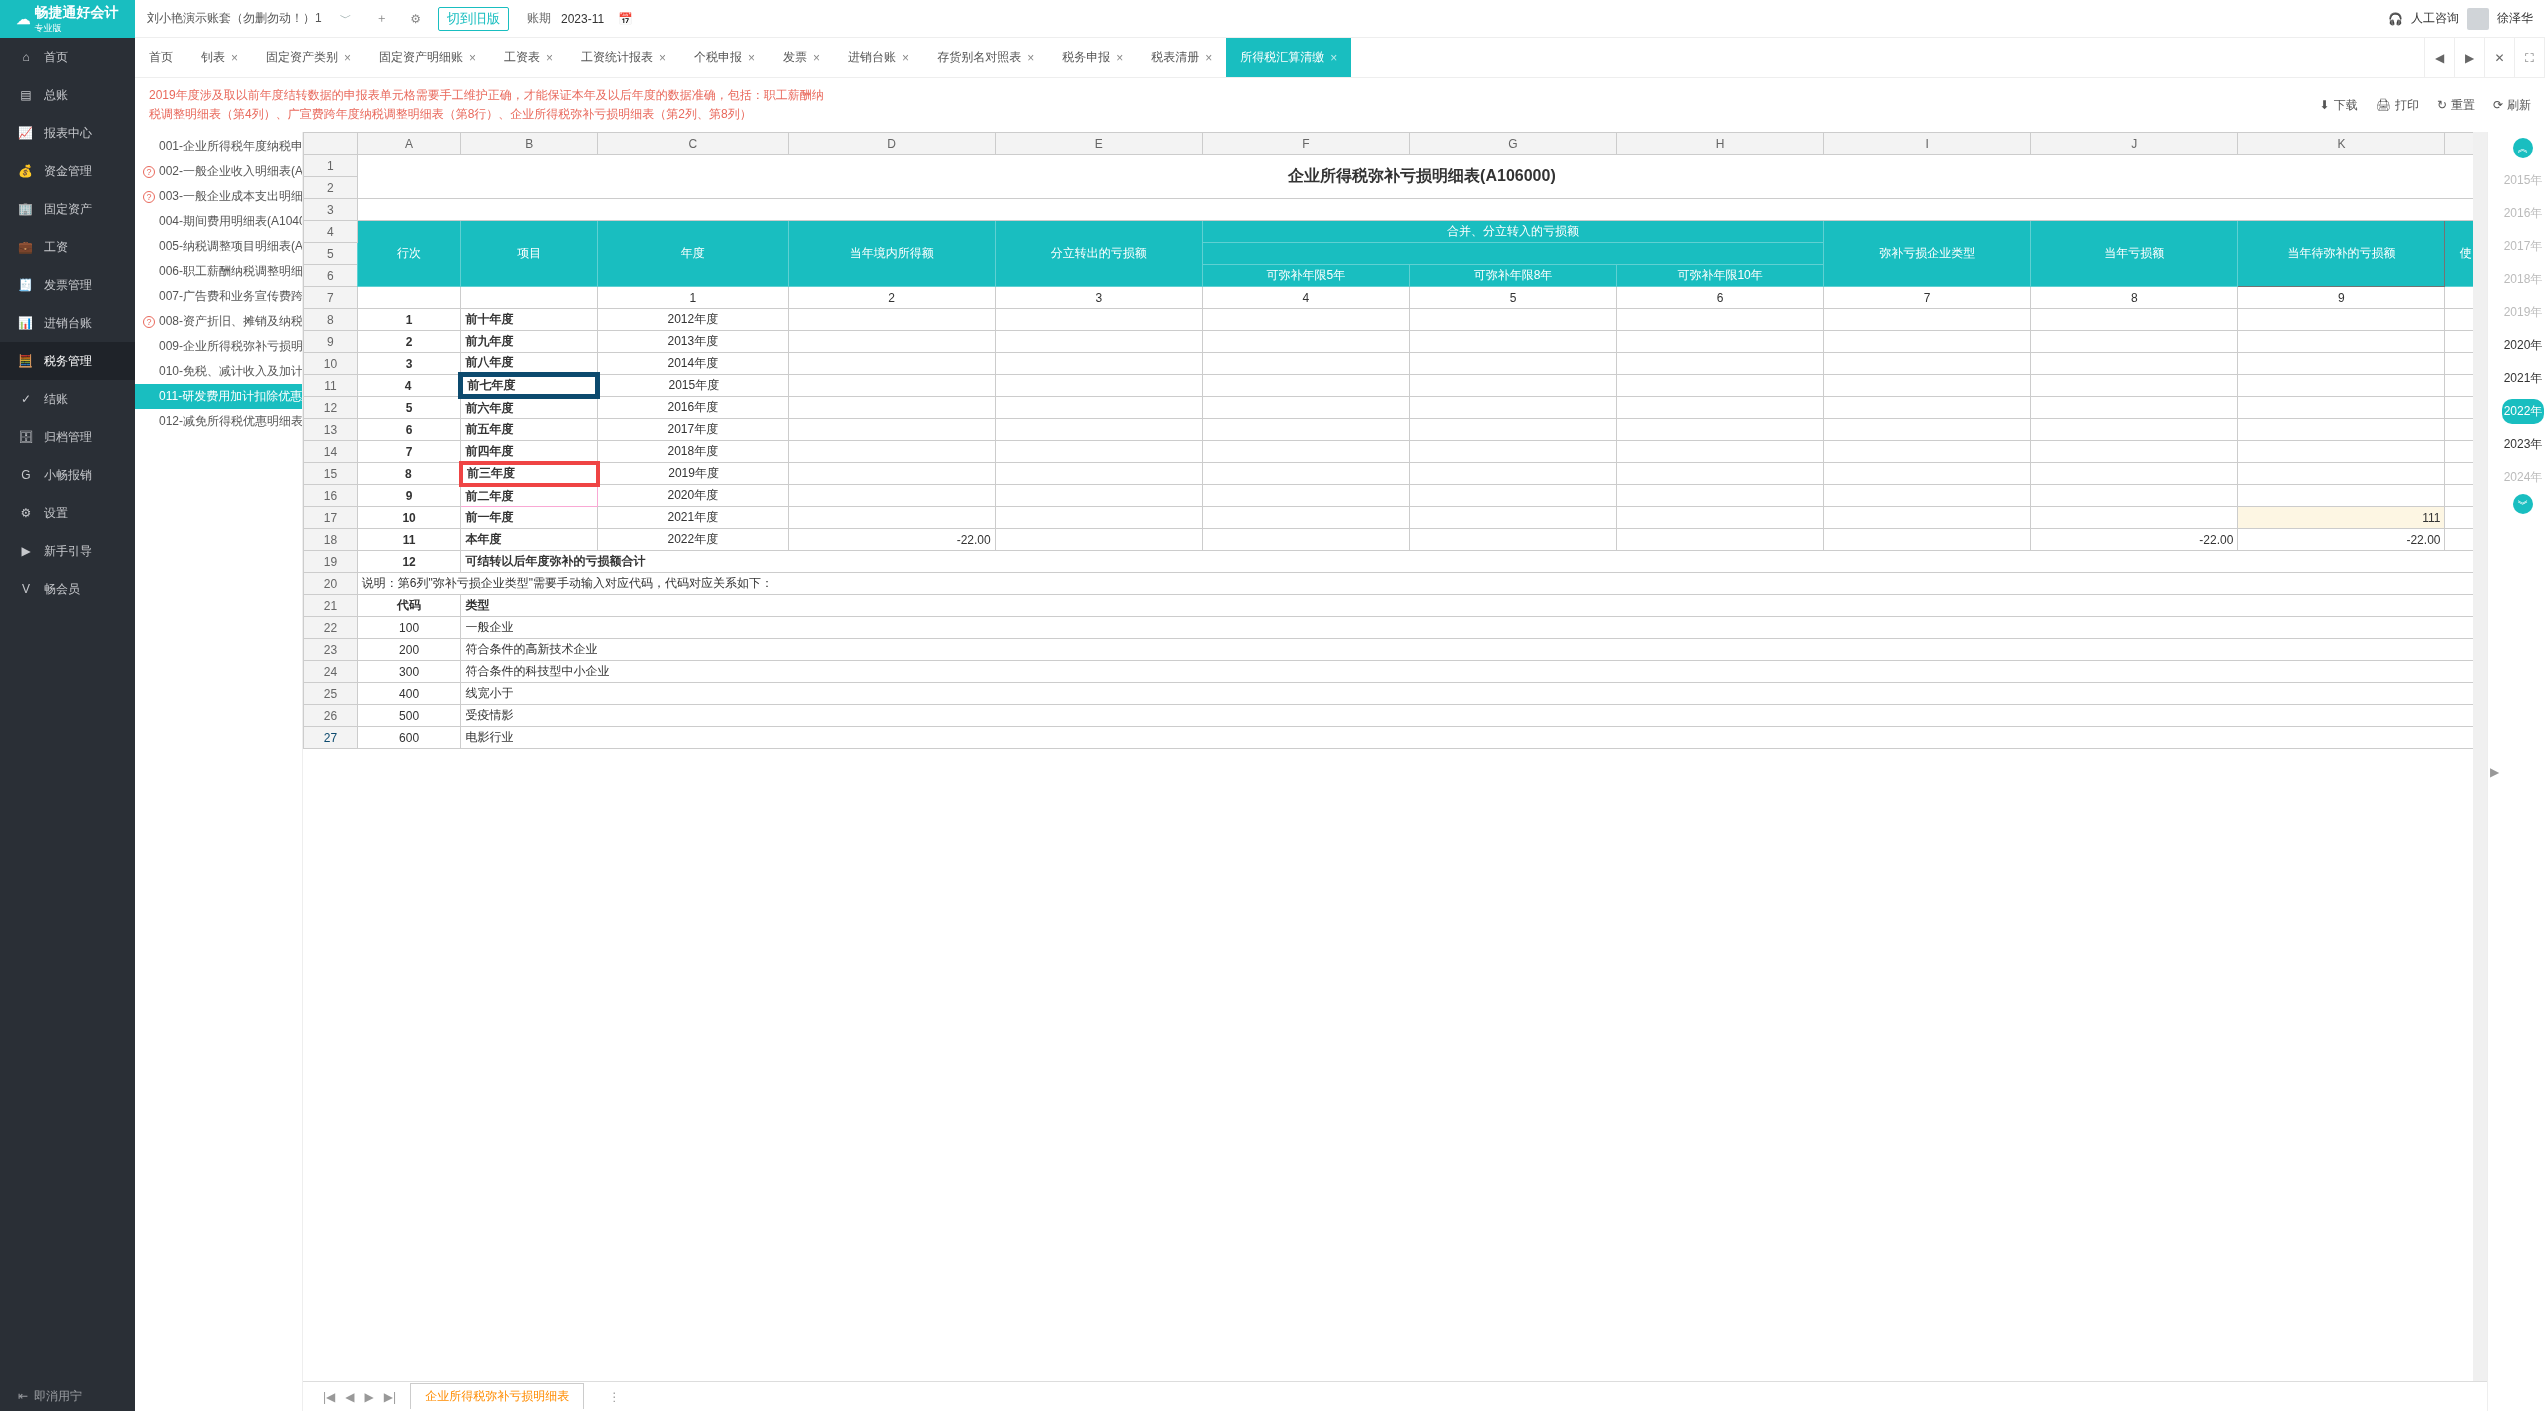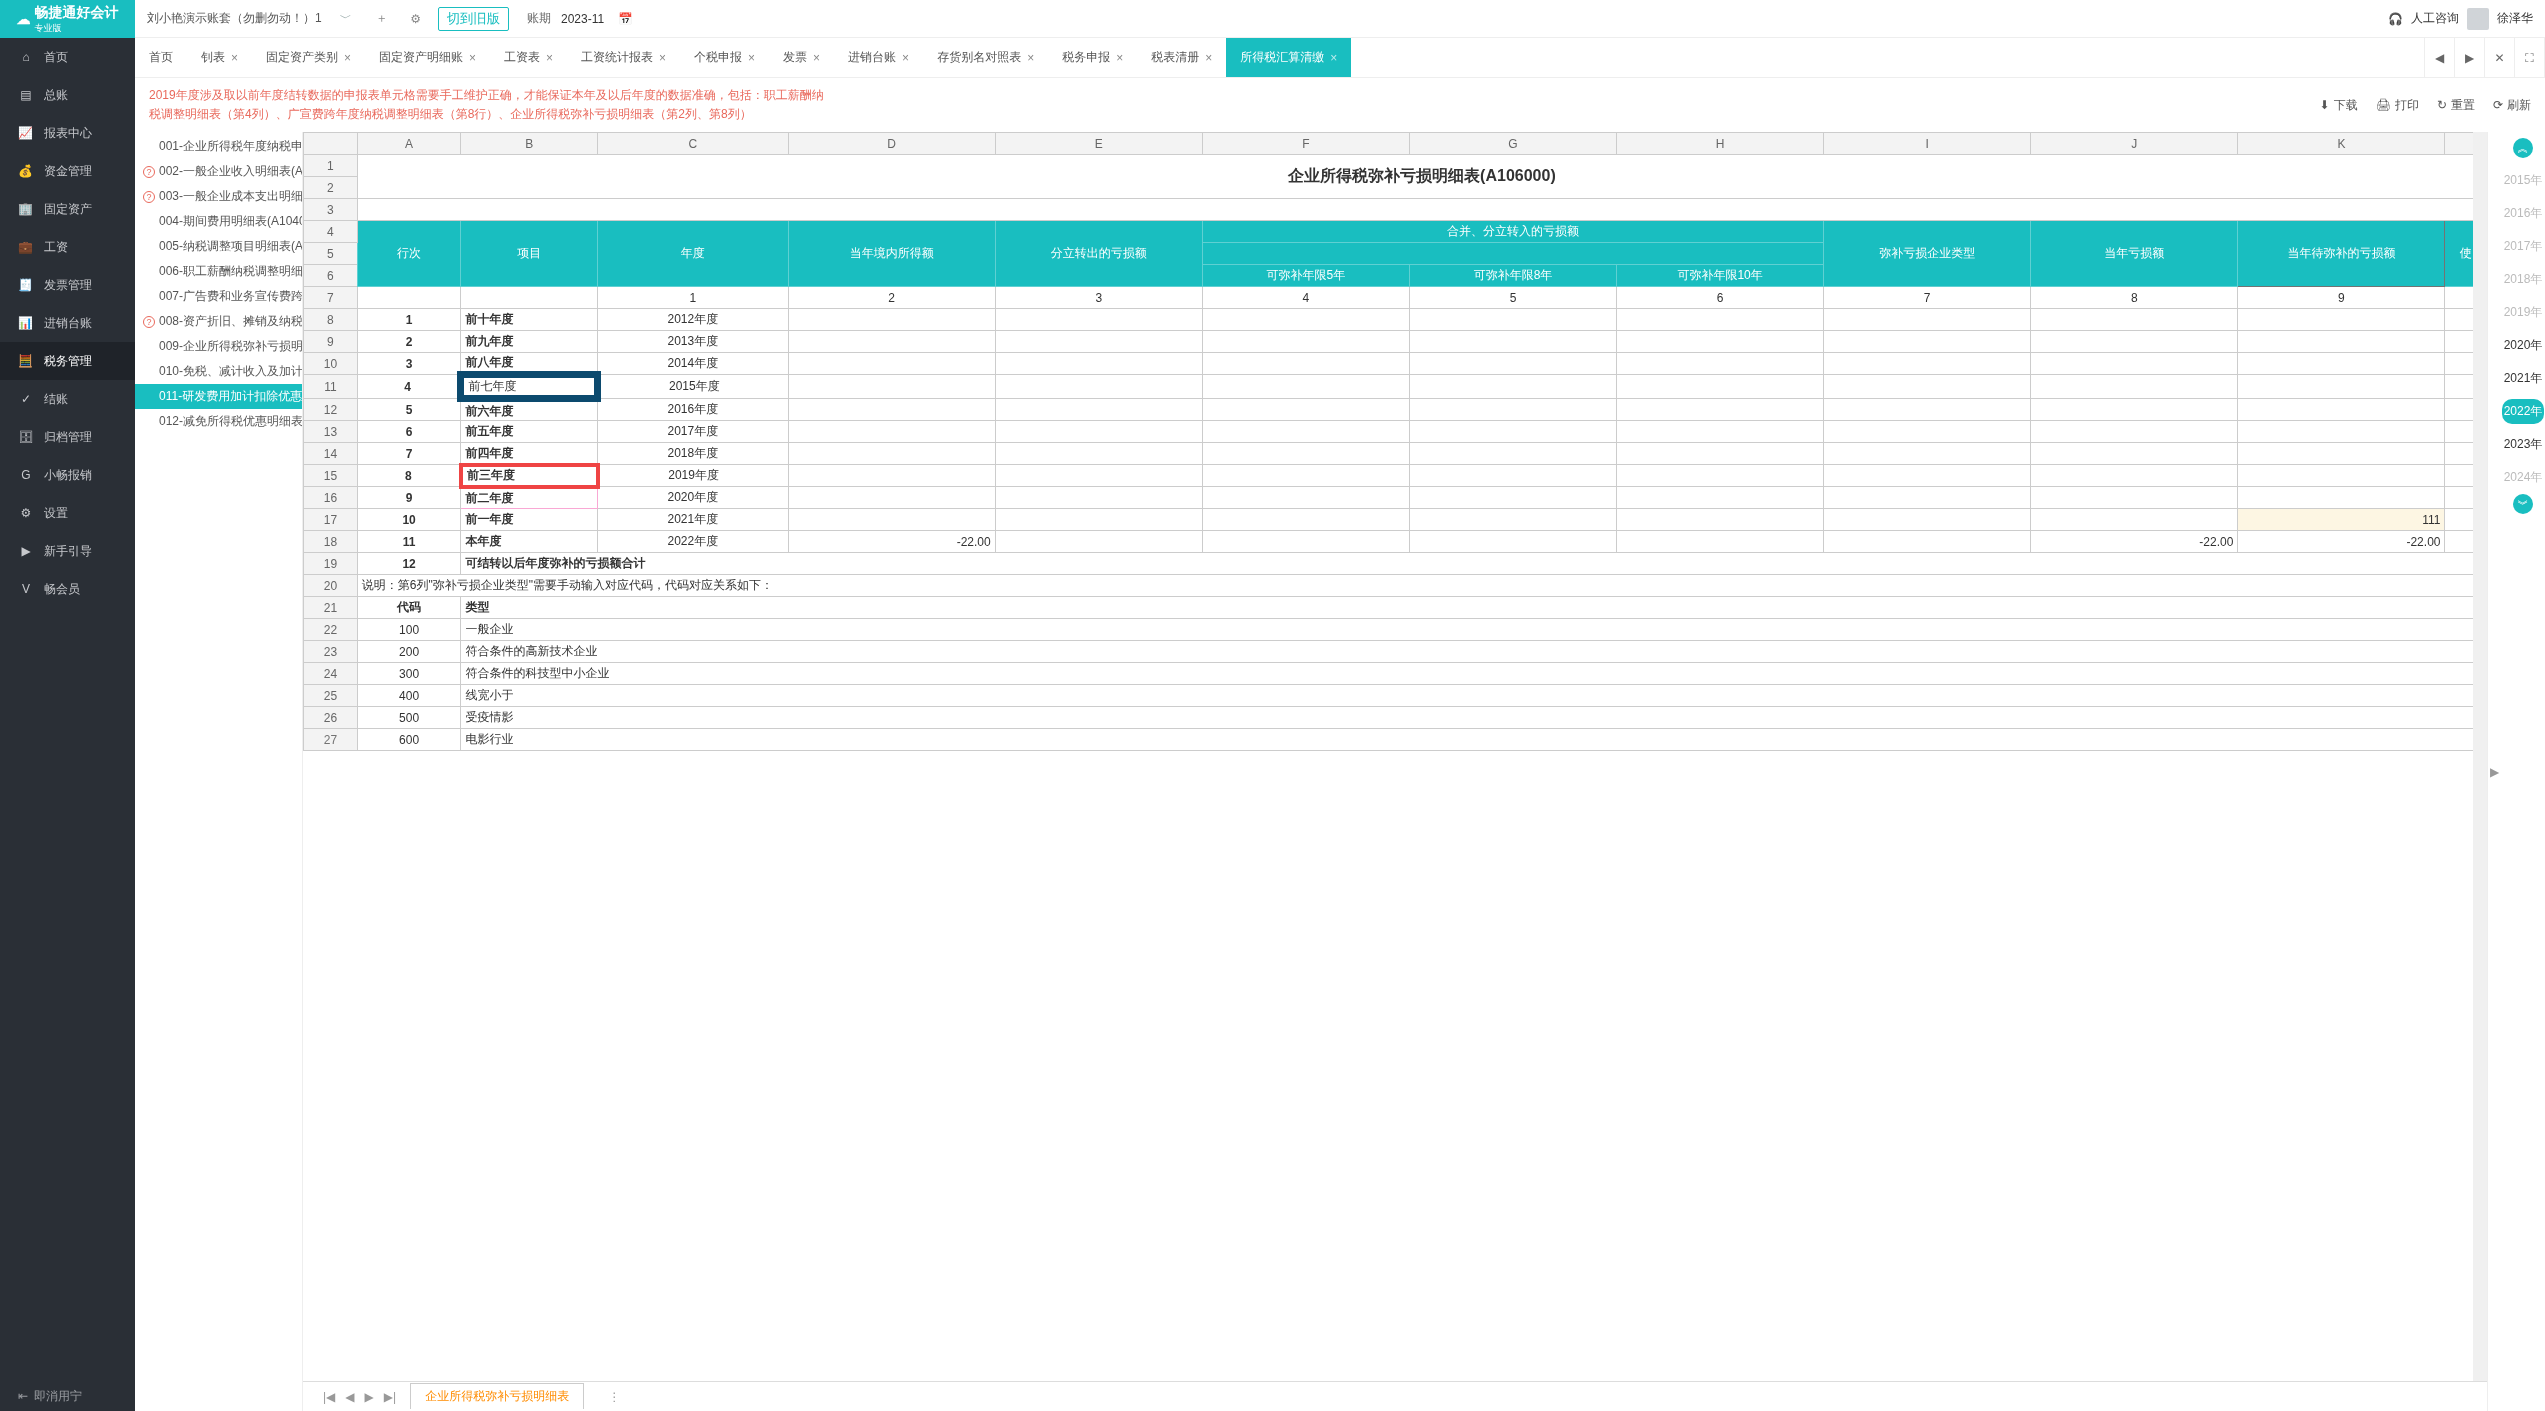--- a/index.html
+++ b/index.html
@@ -433,21 +433,21 @@
                     <td class="" style="border:1px solid #ccc;height:22px;padding:0 4px;overflow:hidden;white-space:nowrap;"></td>
                     <td class="" style="border:1px solid #ccc;height:22px;padding:0 4px;overflow:hidden;white-space:nowrap;"></td>
                     <td class="" style="border:1px solid #ccc;height:22px;padding:0 4px;overflow:hidden;white-space:nowrap;"></td>
                     <td class="" style="border:1px solid #ccc;height:22px;padding:0 4px;overflow:hidden;white-space:nowrap;text-align:right"></td>
                     <td class="" style="border:1px solid #ccc;height:22px;padding:0 4px;overflow:hidden;white-space:nowrap;text-align:right;"></td>
                     <td class="" style="border:1px solid #ccc;height:22px;padding:0 4px;overflow:hidden;white-space:nowrap;"></td>
                   </tr>
                   <tr>
                     <td style="background:#f3f3f3;color:#666;border:1px solid #ccc;width:26px;text-align:center;height:22px">11</td>
                     <td class="" style="border:1px solid #ccc;height:22px;padding:0 4px;overflow:hidden;white-space:nowrap;text-align:center;font-weight:bold">4</td>
-                    <td class="" style="border:7px solid #0c4a6e;height:22px;padding:0 4px;overflow:hidden;white-space:nowrap;font-weight:normal">前七年度</td>
+                    <td class="" style="border:5px solid #0c4a6e;height:22px;padding:0 4px;overflow:hidden;white-space:nowrap;font-weight:bold">前七年度</td>
                     <td class="" style="border:1px solid #ccc;height:22px;padding:0 4px;overflow:hidden;white-space:nowrap;text-align:center">2015年度</td>
                     <td class="" style="border:1px solid #ccc;height:22px;padding:0 4px;overflow:hidden;white-space:nowrap;text-align:right"></td>
                     <td class="" style="border:1px solid #ccc;height:22px;padding:0 4px;overflow:hidden;white-space:nowrap;"></td>
                     <td class="" style="border:1px solid #ccc;height:22px;padding:0 4px;overflow:hidden;white-space:nowrap;"></td>
                     <td class="" style="border:1px solid #ccc;height:22px;padding:0 4px;overflow:hidden;white-space:nowrap;"></td>
                     <td class="" style="border:1px solid #ccc;height:22px;padding:0 4px;overflow:hidden;white-space:nowrap;"></td>
                     <td class="" style="border:1px solid #ccc;height:22px;padding:0 4px;overflow:hidden;white-space:nowrap;"></td>
                     <td class="" style="border:1px solid #ccc;height:22px;padding:0 4px;overflow:hidden;white-space:nowrap;text-align:right"></td>
                     <td class="" style="border:1px solid #ccc;height:22px;padding:0 4px;overflow:hidden;white-space:nowrap;text-align:right;"></td>
                     <td class="" style="border:1px solid #ccc;height:22px;padding:0 4px;overflow:hidden;white-space:nowrap;"></td>
@@ -590,21 +590,21 @@
                     <td style="background:#f3f3f3;color:#666;border:1px solid #ccc;width:26px;text-align:center;height:22px">25</td>
                     <td class="" style="border:1px solid #ccc;height:22px;padding:0 4px;overflow:hidden;white-space:nowrap;text-align:center">400</td>
                     <td class="" colspan="11" style="border:1px solid #ccc;height:22px;padding:0 4px;overflow:hidden;white-space:nowrap;">线宽小于</td>
                   </tr>
                   <tr>
                     <td style="background:#f3f3f3;color:#666;border:1px solid #ccc;width:26px;text-align:center;height:22px">26</td>
                     <td class="" style="border:1px solid #ccc;height:22px;padding:0 4px;overflow:hidden;white-space:nowrap;text-align:center">500</td>
                     <td class="" colspan="11" style="border:1px solid #ccc;height:22px;padding:0 4px;overflow:hidden;white-space:nowrap;">受疫情影</td>
                   </tr>
                   <tr>
-                    <td style="background:#f3f3f3;color:#737373;border:1px solid #ccc;width:26px;text-align:center;height:22px">27</td>
+                    <td style="background:#f3f3f3;color:#0c4a6e;border:1px solid #ccc;width:26px;text-align:center;height:22px">27</td>
                     <td class="" style="border:1px solid #ccc;height:22px;padding:0 4px;overflow:hidden;white-space:nowrap;text-align:center">600</td>
                     <td class="" colspan="11" style="border:1px solid #ccc;height:22px;padding:0 4px;overflow:hidden;white-space:nowrap;">电影行业</td>
                   </tr>
                 </tbody>
               </table>
             </div>
           <div class="v-scrollbar"></div>
         </div>
         <div class="sheet-bottom">
           <div class="sb-arrows">

